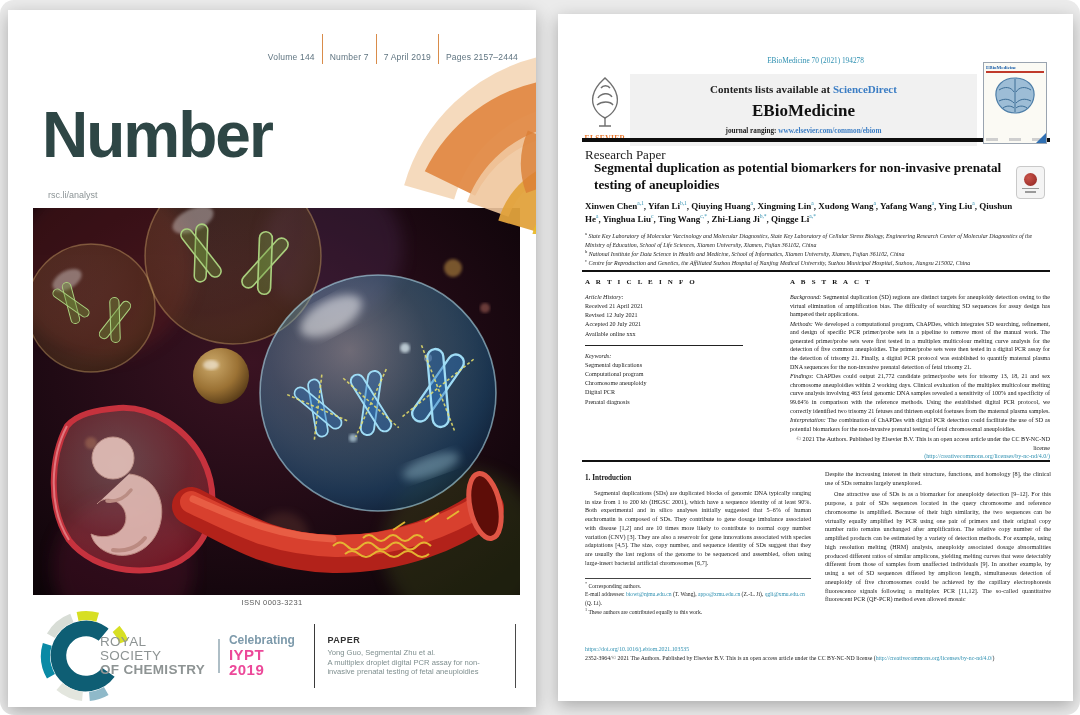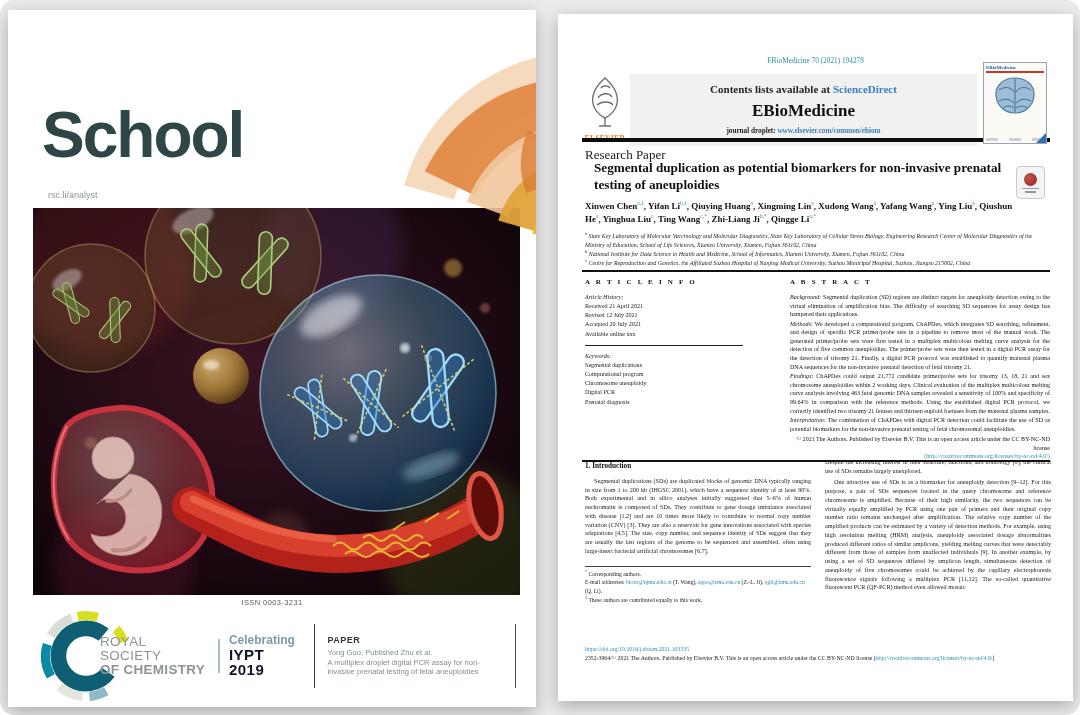--- a/index.html
+++ b/index.html
@@ -18,21 +18,21 @@
   .fan{position:absolute;top:14px;right:0;width:170px;height:210px;z-index:3;pointer-events:none;}
   .lp-issn{position:absolute;top:588px;left:0;width:100%;text-align:center;font-size:7.5px;color:#5a5a5a;letter-spacing:.4px;}
   .rsc-row{position:absolute;left:30px;top:600px;width:478px;height:92px;display:flex;align-items:center;}
   .rsc-mark{width:96px;height:92px;flex:0 0 auto;}
   .rsc-name{margin-left:-34px;line-height:1.02;}
   .rsc-name .l1{font-size:13.5px;color:#8e9494;letter-spacing:.3px;}
   .rsc-name .l2{font-size:13.5px;color:#8e9494;font-weight:bold;letter-spacing:.3px;}
   .rsc-div{width:1.5px;height:34px;background:#aebec6;margin:0 9px 0 10px;}
   .celebrate{line-height:1.05;}
   .celebrate .c1{font-size:12px;color:#7d9aab;font-weight:bold;}
-  .celebrate .c2{font-size:15px;color:#0f172a;font-weight:bold;letter-spacing:.5px;}
+  .celebrate .c2{font-size:15px;color:#ec4899;font-weight:bold;letter-spacing:.5px;}
   .vline{width:1px;height:64px;background:#3a3a3a;}
   .paper-block{margin-left:12px;width:178px;}
   .paper-block .ptype{font-size:9px;font-weight:bold;color:#333;letter-spacing:.5px;margin-bottom:3px;}
   .paper-block .pauth,.paper-block .ptitle{font-size:7.6px;color:#7f8f8f;line-height:1.3;}
   .vline2{width:1px;height:64px;background:#4a4a4a;margin-left:14px;}
   
   .page-right{left:558px;top:14px;width:515px;height:687px;font-family:"Liberation Serif",serif;color:#1a1a1a;}
   .rp-citation{position:absolute;top:42px;left:0;width:100%;text-align:center;font-size:7.3px;color:#2d8fb0;}
   .hdr-strip{position:absolute;left:72px;top:60px;width:347px;height:72px;background:#f1f1f1;text-align:center;}
   .hdr-strip .contents{margin-top:9px;font-size:11px;font-weight:bold;color:#222;}
@@ -67,43 +67,52 @@
   .col-abs{position:absolute;left:232px;top:264px;width:260px;}
   .sec-head{font-size:7px;font-weight:bold;letter-spacing:2.2px;color:#111;margin-bottom:7px;}
   .info-item{font-size:6.1px;line-height:1.5;color:#1b1b1b;}
   .info-label{font-size:6.1px;font-style:italic;line-height:1.5;color:#1b1b1b;}
   .info-rule{height:1.2px;background:#222;margin:6px 0 6px 0;width:158px;}
   .abs-p{font-size:6.05px;line-height:1.42;text-align:justify;color:#151515;margin:0 0 1px 0;}
   .abs-p i{font-style:italic;}
   .abs-copy{font-size:6.05px;line-height:1.42;text-align:right;color:#151515;margin-top:2px;}
   .abs-copy .lic{color:#2d8fb0;}
   .thick-rule2{position:absolute;left:24px;right:23px;top:446px;height:2.2px;background:#111;}
-  .body-cols{position:absolute;left:27px;top:444px;width:466px;display:flex;gap:14px;}
+  .body-cols{position:absolute;left:27px;top:456px;width:466px;display:flex;gap:14px;}
   .bcol{width:226px;}
   .intro-head{font-size:7.2px;font-weight:bold;color:#111;margin:4px 0 7px 0;}
   .body-p{font-size:6.15px;line-height:1.42;text-align:justify;color:#1b1b1b;margin:0 0 3px 0;}
   .indent{text-indent:9px;}
   .footnotes{margin-top:10px;border-top:1px solid #444;width:100%;padding-top:3px;}
   .fn-line{font-size:5.6px;line-height:1.55;color:#1b1b1b;}
   .fn-line .lnk{color:#2d8fb0;}
   .fn-line sup{font-size:4.2px;}
   .rp-doi{position:absolute;left:27px;top:632px;font-size:5.8px;color:#2d8fb0;}
   .rp-bottom{position:absolute;left:27px;top:641px;width:460px;font-size:5.8px;color:#1b1b1b;}
   .rp-bottom .lnk{color:#2d8fb0;}
   sup{line-height:0;}
 </style>
 </head>
 <body>
 
 <div class="canvas">
 
   <div class="page page-left">
 
-
-    <div class="lp-title">School</div>
+    <div class="lp-header">
+      <span class="seg">Volume 144</span>
+      <span class="sep"></span>
+      <span class="seg">Number 7</span>
+      <span class="sep"></span>
+      <span class="seg">7 April 2019</span>
+      <span class="sep"></span>
+      <span class="seg">Pages 2157–2444</span>
+    </div>
+
+    <div class="lp-title">Number</div>
     <div class="lp-url">rsc.li/analyst</div>
 
     <svg class="fan" viewBox="0 0 170 210">
       <g fill="none">
         <circle cx="215" cy="212" r="158" stroke="#f3d4b2" stroke-width="52" opacity="0.85" pathLength="100" stroke-dasharray="17 83" transform="rotate(196 215 212)"></circle>
         <circle cx="208" cy="220" r="138" stroke="#e28a46" stroke-width="56" opacity="0.95" pathLength="100" stroke-dasharray="15 85" transform="rotate(206 208 220)"></circle>
         <circle cx="212" cy="218" r="96" stroke="#efc79d" stroke-width="44" opacity="0.9" pathLength="100" stroke-dasharray="16 84" transform="rotate(200 212 218)"></circle>
         <circle cx="214" cy="220" r="62" stroke="#e2a23c" stroke-width="46" opacity="0.95" pathLength="100" stroke-dasharray="18 82" transform="rotate(196 214 220)"></circle>
         <circle cx="216" cy="222" r="30" stroke="#e9b92a" stroke-width="42" opacity="0.95" pathLength="100" stroke-dasharray="20 80" transform="rotate(190 216 222)"></circle>
         <circle cx="240" cy="140" r="70" stroke="#db7e35" stroke-width="30" opacity="0.8" pathLength="100" stroke-dasharray="12 88" transform="rotate(160 240 140)"></circle>
@@ -252,21 +261,21 @@
         <div class="l2">OF CHEMISTRY</div>
       </div>
       <div class="rsc-div"></div>
       <div class="celebrate">
         <div class="c1">Celebrating</div>
         <div class="c2">IYPT 2019</div>
       </div>
       <div class="vline" style="margin-left:12px;"></div>
       <div class="paper-block">
         <div class="ptype">PAPER</div>
-        <div class="pauth">Yong Guo, Published Zhu et al.</div>
+        <div class="pauth">Yong Guo, Segmental Zhu et al.</div>
         <div class="ptitle">A multiplex droplet digital PCR assay for non-invasive prenatal testing of fetal aneuploidies</div>
       </div>
       <div class="vline2"></div>
     </div>
   </div>
 
   <div class="page page-right">
 
     <div class="rp-citation">EBioMedicine 70 (2021) 194278</div>
 
@@ -280,21 +289,21 @@
       </svg>
       <div class="els-name">ELSEVIER</div>
     </div>
 
     <div class="hdr-strip">
       <div class="contents">
         <span>Contents lists available at </span><span class="sd">ScienceDirect</span>
       </div>
       <div class="jname">EBioMedicine</div>
       <div class="homepage">
-        <span>journal droplet: </span><span class="url">www.elsevier.com/common/ebiom</span>
+        <span>journal ranging: </span><span class="url">www.elsevier.com/common/ebiom</span>
       </div>
     </div>
 
     <div class="thumb">
       <div class="t-title">EBioMedicine</div>
       <div class="t-bar"></div>
       <svg width="52" height="44" viewBox="0 0 52 44">
         <path d="M26,4 C14,4 6,12 7,22 C8,32 16,39 26,39 C36,39 44,32 45,22 C46,12 38,4 26,4 Z" fill="#9dbdd6" stroke="#4d7ea8" stroke-width="1.2"></path>
         <path d="M26,5 L26,38 M10,16 C16,12 22,13 25,18 M10,27 C16,24 21,25 25,29 M42,16 C36,12 30,13 27,18 M42,27 C36,24 31,25 27,29 M14,34 C18,31 23,32 25,34 M38,34 C34,31 29,32 27,34" fill="none" stroke="#3d6e96" stroke-width="1"></path>
       </svg>

